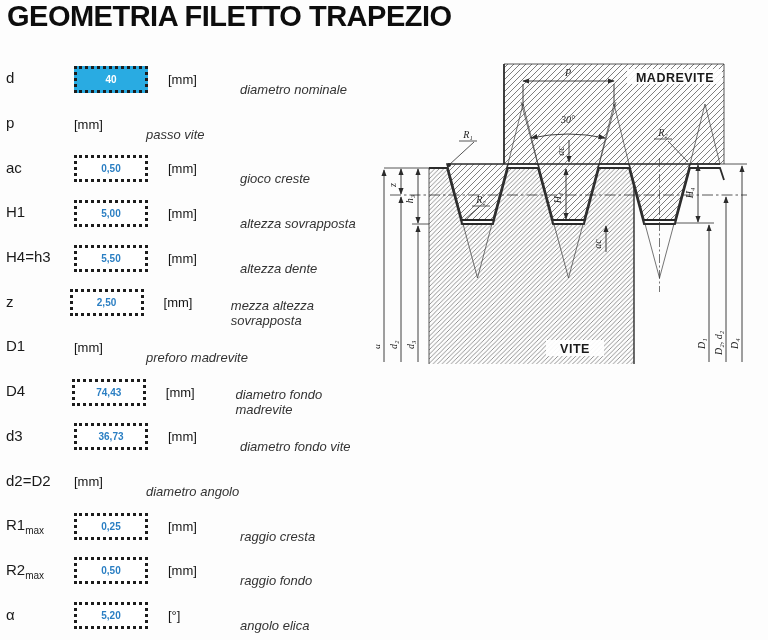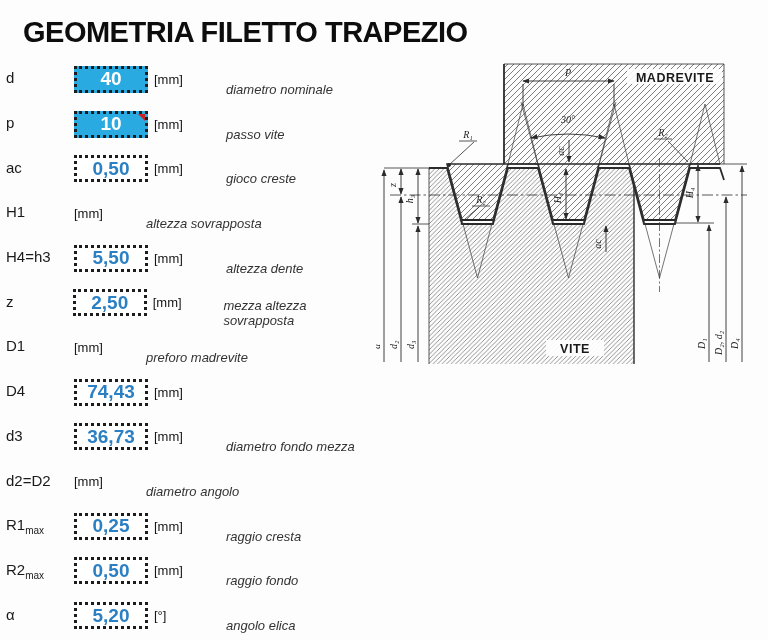--- a/index.html
+++ b/index.html
@@ -2,33 +2,33 @@
 <html><head>
 <meta charset="utf-8">
 <style>
   html,body{margin:0;padding:0;}
   body{
     width:768px;height:640px;position:relative;overflow:hidden;
     background:#fdfdfd;color:#111;
     font-family:"Liberation Sans", sans-serif;
   }
   .page-title{
-    position:absolute;left:7px;top:0px;margin:16px;
+    position:absolute;left:7px;top:0px;margin:0;
     font-size:29px;font-weight:800;letter-spacing:-0.5px;color:#0d0d0d;
   }
   .params{position:absolute;left:6px;top:57px;width:372px;}
   .row{height:44.7px;display:flex;align-items:center;}
   .sym{width:68px;font-size:15px;color:#1a1a1a;}
   .sym sub{font-size:10px;}
   .box{
     position:relative;width:68px;height:21px;flex:0 0 auto;
     border:3px dotted #1c1c1c;
     display:flex;align-items:center;justify-content:center;
-    font-size:19px;font-weight:bold;color:#2b7fc3;background:#ffffff;
-    margin-right:6px;cursor:cell;
+    font-size:10px;font-weight:bold;color:#2b7fc3;background:#ffffff;
+    margin-right:20px;cursor:cell;
   }
   .box.filled{background:#29abe2;color:#ffffff;}
   .corner-marker{
     position:absolute;top:0;right:0;width:0;height:0;
     border-top:7px solid #cc2222;border-left:7px solid transparent;
   }
   .unit{width:72px;font-size:13px;color:#151515;}
   .desc{font-size:13px;font-style:italic;color:#333;margin-top:20px;}
   .diagram{position:absolute;left:376px;top:52px;}
   svg text{font-family:"Liberation Serif", serif;}
@@ -42,35 +42,32 @@
 
 <div class="params">
   <div class="row">
     <span class="sym"><span>d</span><sub></sub></span>
     <span class="box filled">40</span>
     <span class="unit">[mm]</span>
     <span class="desc">diametro nominale</span>
   </div>
   <div class="row">
     <span class="sym"><span>p</span><sub></sub></span>
-    <span class="box filled">
-        <span>10</span>
-        <span class="corner-marker"></span>
-      </span>
     <span class="unit">[mm]</span>
     <span class="desc">passo vite</span>
   </div>
   <div class="row">
     <span class="sym"><span>ac</span><sub></sub></span>
     <span class="box">0,50</span>
     <span class="unit">[mm]</span>
     <span class="desc">gioco creste</span>
   </div>
   <div class="row">
     <span class="sym"><span>H1</span><sub></sub></span>
+    <span class="box">5,00</span>
     <span class="unit">[mm]</span>
     <span class="desc">altezza sovrapposta</span>
   </div>
   <div class="row">
     <span class="sym"><span>H4=h3</span><sub></sub></span>
     <span class="box">5,50</span>
     <span class="unit">[mm]</span>
     <span class="desc">altezza dente</span>
   </div>
   <div class="row">
@@ -81,26 +78,27 @@
   </div>
   <div class="row">
     <span class="sym"><span>D1</span><sub></sub></span>
     <span class="unit">[mm]</span>
     <span class="desc">preforo madrevite</span>
   </div>
   <div class="row">
     <span class="sym"><span>D4</span><sub></sub></span>
     <span class="box">74,43</span>
     <span class="unit">[mm]</span>
+    <span class="desc">diametro fondo madrevite</span>
   </div>
   <div class="row">
     <span class="sym"><span>d3</span><sub></sub></span>
     <span class="box">36,73</span>
     <span class="unit">[mm]</span>
-    <span class="desc">diametro fondo mezza</span>
+    <span class="desc">diametro fondo vite</span>
   </div>
   <div class="row">
     <span class="sym"><span>d2=D2</span><sub></sub></span>
     <span class="unit">[mm]</span>
     <span class="desc">diametro angolo</span>
   </div>
   <div class="row">
     <span class="sym"><span>R1</span><sub>max</sub></span>
     <span class="box">0,25</span>
     <span class="unit">[mm]</span>

